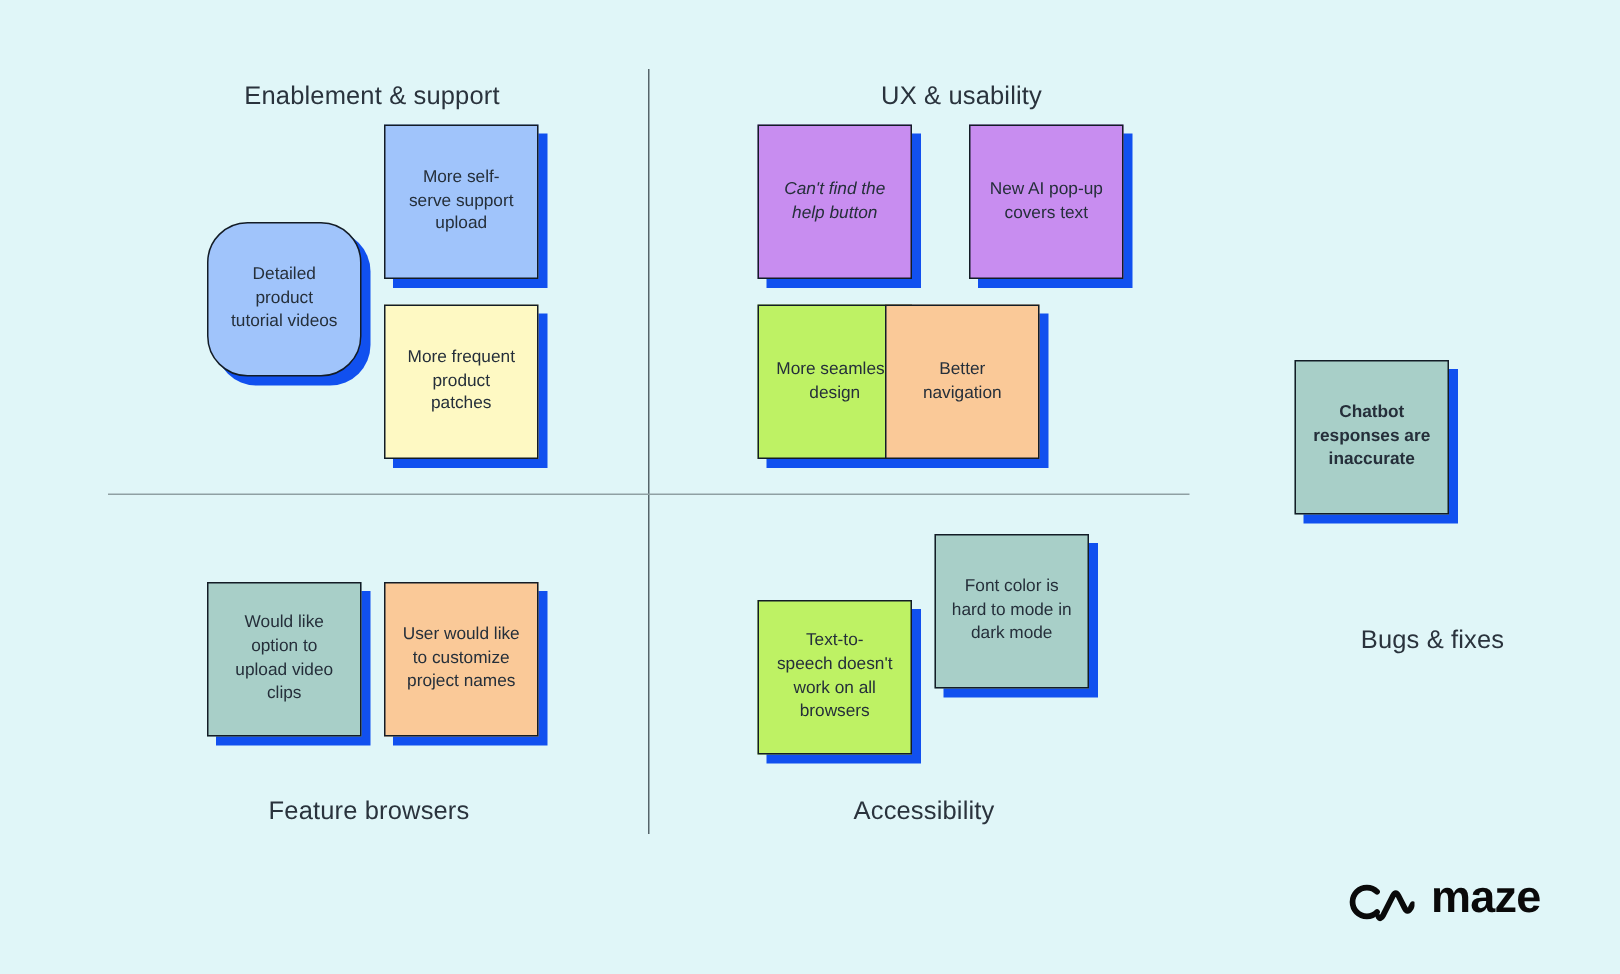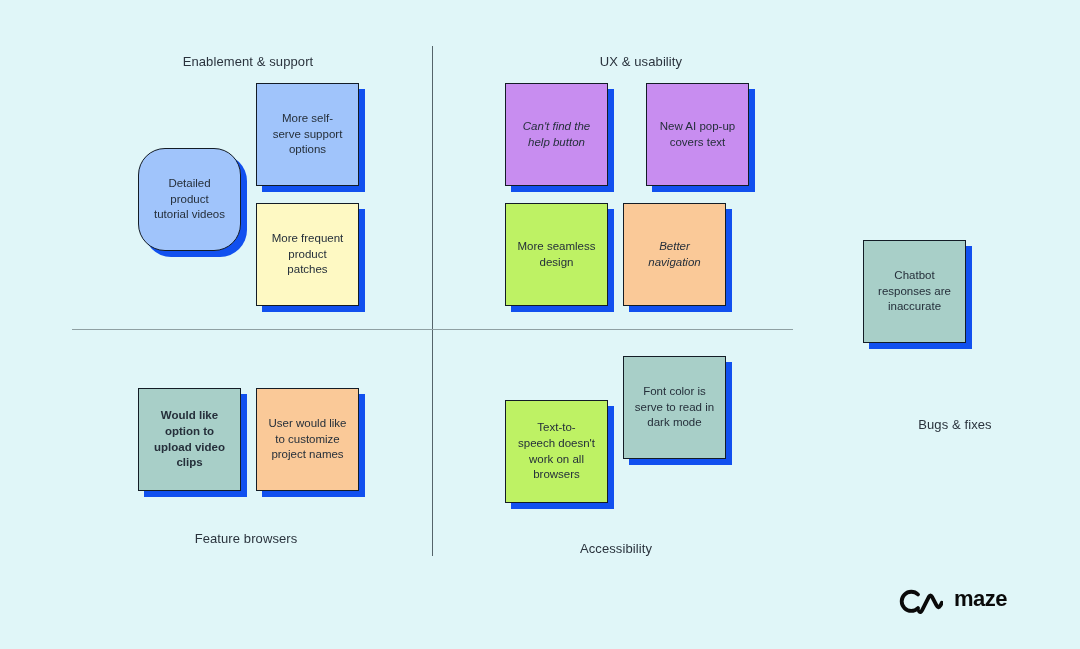--- a/index.html
+++ b/index.html
@@ -30,29 +30,29 @@
     position: absolute;
     left: 72px;
     top: 329px;
     width: 721px;
     height: 1px;
     background: #8fa0a3;
   }
   .qlabel {
     position: absolute;
     transform: translateX(-50%);
-    font-size: 13px;
+    font-size: 17px;
     color: #2a333d;
     white-space: nowrap;
     letter-spacing: 0.1px;
   }
   .ql-enablement    { left: 248px; top: 54px; }
   .ql-ux            { left: 617px; top: 54px; margin-left: 24px; }
   .ql-features      { left: 246px; top: 531px; }
-  .ql-accessibility { left: 616px; top: 531px; margin-top: 10px; }
+  .ql-accessibility { left: 616px; top: 531px; }
   .ql-bugs          { left: 955px; top: 381px; margin-top: 36px; }
 
   .note {
     position: absolute;
     width: 103px;
     height: 103px;
     box-sizing: border-box;
     border: 1.4px solid #131c26;
     box-shadow: 6px 6px 0 #1150ef;
     display: flex;
@@ -64,41 +64,41 @@
     line-height: 1.38;
     color: #252f3a;
     white-space: pre-line;
   }
   .n1  { left: 256px; top: 83px;  }
   .n2  { left: 138px; top: 148px; border-radius: 27px; }
   .n3  { left: 256px; top: 203px; }
   .n4  { left: 505px; top: 83px;  }
   .n5  { left: 623px; top: 83px;  }
   .n6  { left: 505px; top: 203px; }
-  .n7  { left: 623px; top: 203px; font-style: italic; }
+  .n7  { left: 590px; top: 203px; }
   .n8  { left: 138px; top: 388px; }
   .n9  { left: 256px; top: 388px; }
   .n10 { left: 505px; top: 400px; }
   .n11 { left: 623px; top: 356px; }
-  .n12 { left: 863px; top: 240px; }
+  .n12 { left: 863px; top: 240px; font-weight: bold; }
 
   .logo {
     position: absolute;
     left: 896px;
     top: 583px;
     display: flex;
     align-items: center;
   }
   .logo-mark {
     width: 47px;
     height: 34px;
     display: block;
   }
   .logo-text {
-    font-size: 22px;
+    font-size: 30px;
     font-weight: 700;
     color: #0a0a0a;
     letter-spacing: -0.5px;
     margin-left: 11px;
     line-height: 1;
     padding-bottom: 2px;
   }
 </style>
 </head>
 <body>
@@ -109,48 +109,48 @@
   <div class="hline"></div>
 
   <div class="qlabel ql-enablement">Enablement &amp; support</div>
   <div class="qlabel ql-ux">UX &amp; usability</div>
   <div class="qlabel ql-features">Feature browsers</div>
   <div class="qlabel ql-accessibility">Accessibility</div>
   <div class="qlabel ql-bugs">Bugs &amp; fixes</div>
 
   <div class="note n1" style="background: rgb(160, 196, 251);">More self-
 serve support
-options</div>
+upload</div>
   <div class="note n2" style="background: rgb(160, 196, 251);">Detailed
 product
 tutorial videos</div>
   <div class="note n3" style="background: #fef9c3;">More frequent
 product
 patches</div>
   <div class="note n4" style="background: rgb(200, 141, 240); font-style: italic;">Can't find the
 help button</div>
   <div class="note n5" style="background: rgb(200, 141, 240); margin-left: 23px;">New AI pop-up
 covers text</div>
   <div class="note n6" style="background: #bef264;">More seamless
 design</div>
   <div class="note n7" style="background: rgb(250, 201, 152);">Better
 navigation</div>
-  <div class="note n8" style="background: rgb(168, 207, 200); font-weight: bold;">Would like
+  <div class="note n8" style="background: rgb(168, 207, 200);">Would like
 option to
 upload video
 clips</div>
   <div class="note n9" style="background: rgb(250, 201, 152);">User would like
 to customize
 project names</div>
   <div class="note n10" style="background: #bef264;">Text-to-
 speech doesn't
 work on all
 browsers</div>
   <div class="note n11" style="background: rgb(168, 207, 200);">Font color is
-serve to read in
+hard to mode in
 dark mode</div>
   <div class="note n12" style="background: rgb(168, 207, 200);">Chatbot
 responses are
 inaccurate</div>
 
   <div class="logo">
     <svg class="logo-mark" viewBox="0 0 54 36" fill="none" xmlns="http://www.w3.org/2000/svg">
       <path d="M25.3 11.7 A11 11 0 1 0 25.3 27.3" stroke="#0a0a0a" stroke-width="4.4" stroke-linecap="round" stroke-linejoin="round"></path>
       <path d="M26.5 31 Q28 33.4 29.9 29.8 L37.6 14.6 Q39.6 11 41.6 14.6 L46.4 24 Q48.6 28.4 51 24.4 L52.6 21.2" stroke="#0a0a0a" stroke-width="4.4" stroke-linecap="round" stroke-linejoin="round"></path>
     </svg>

